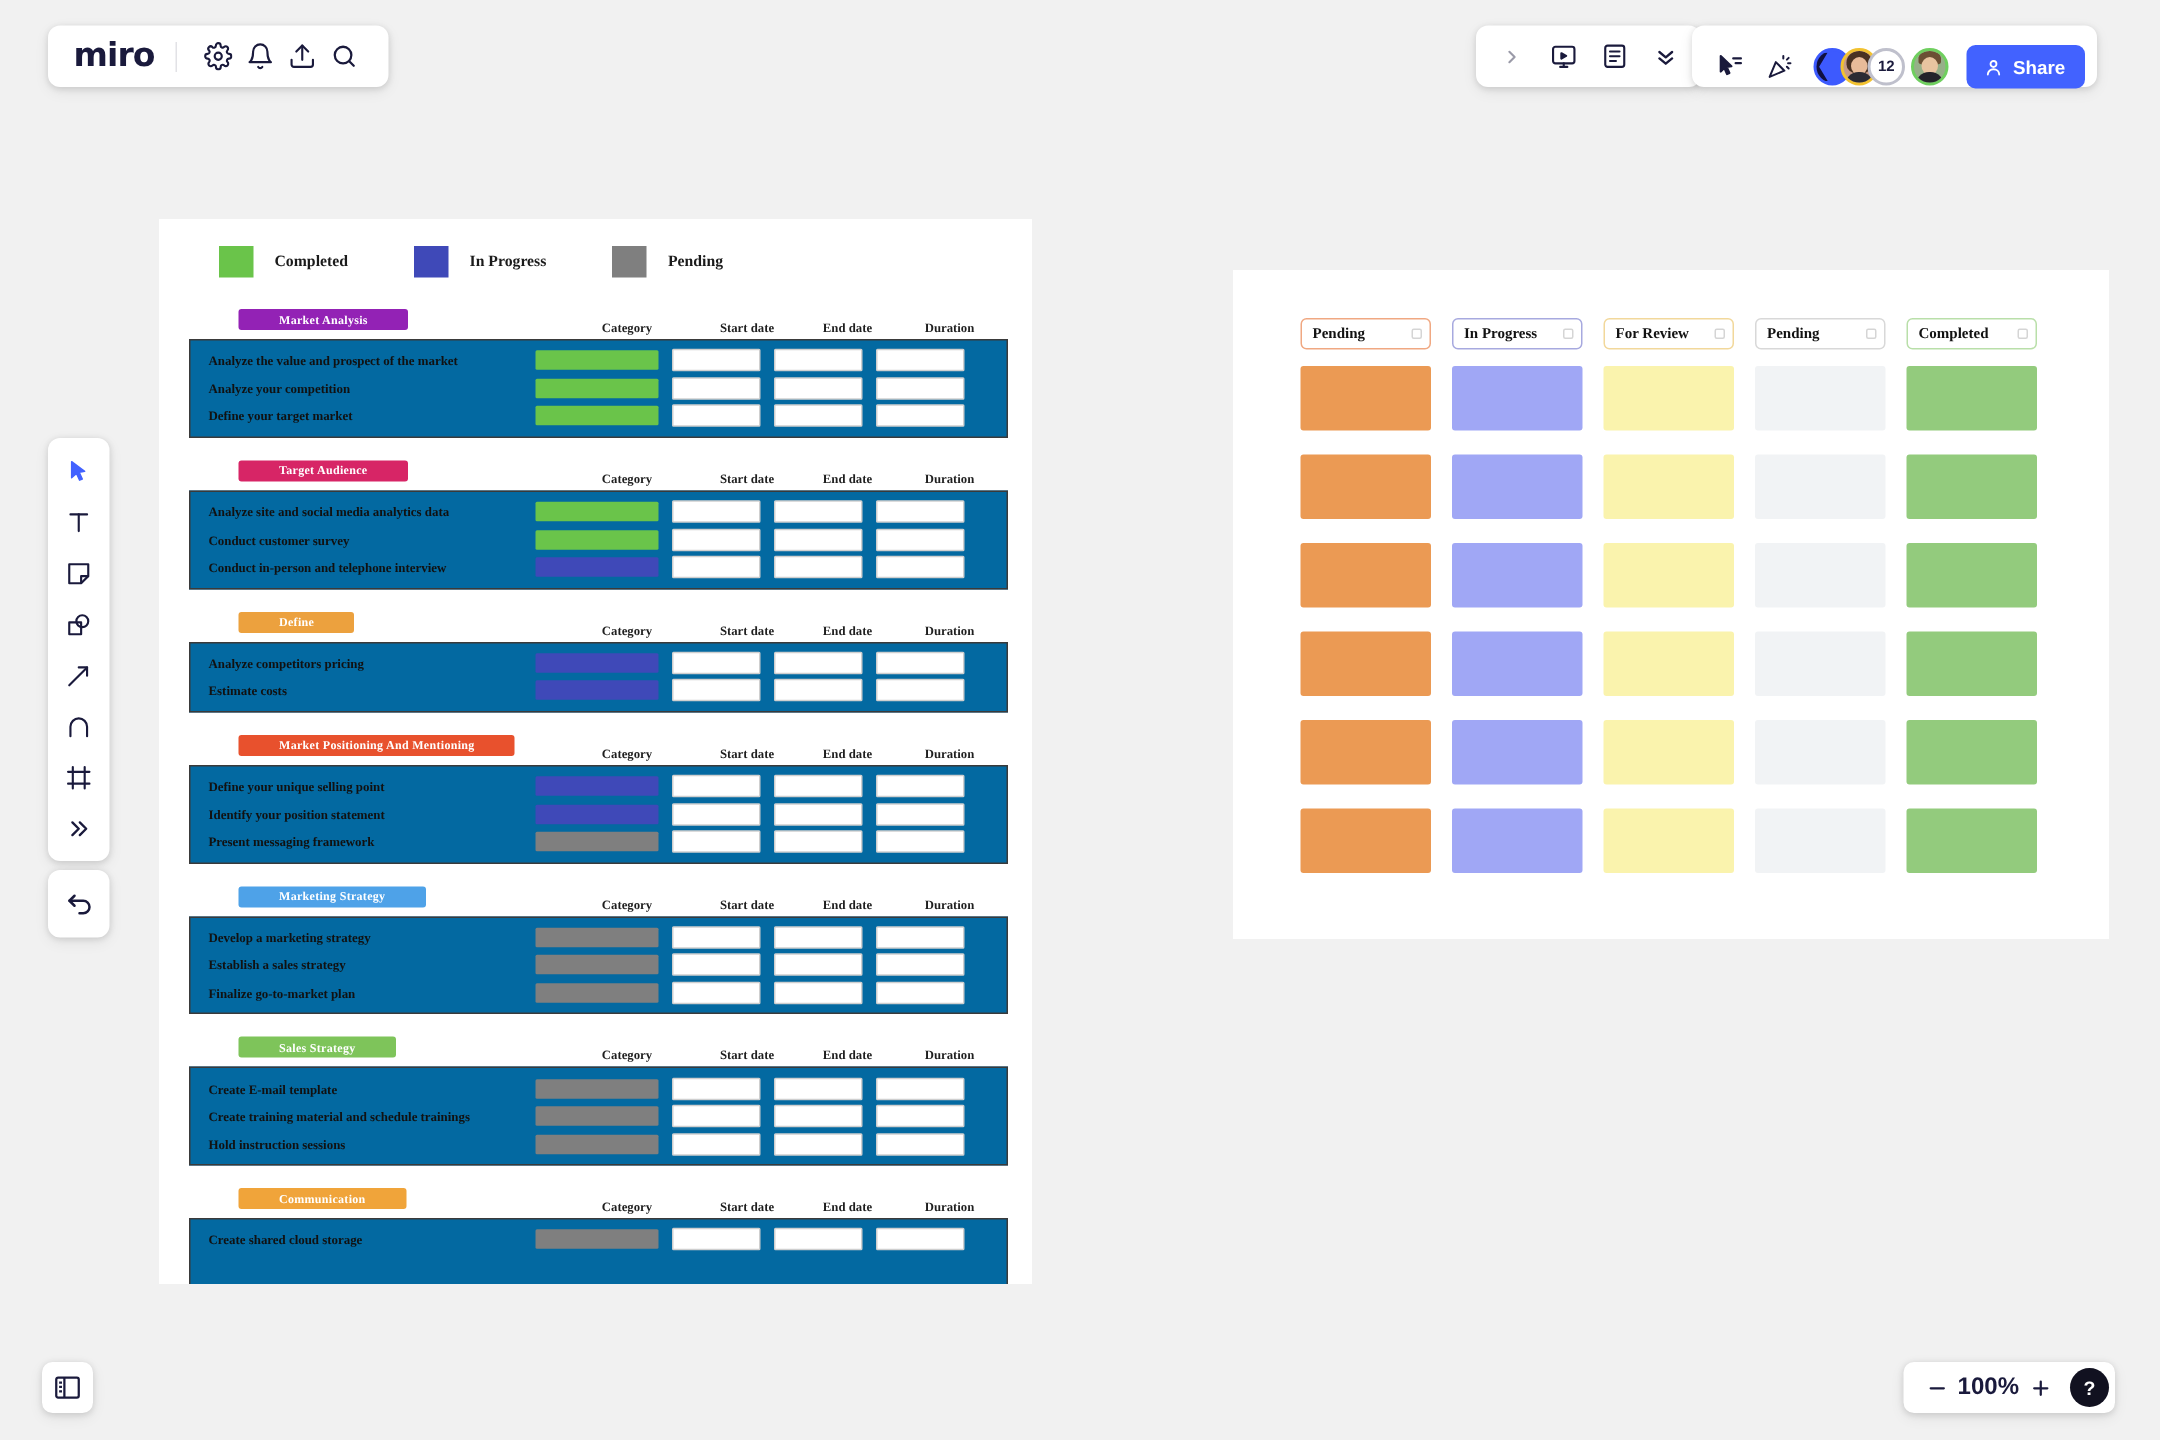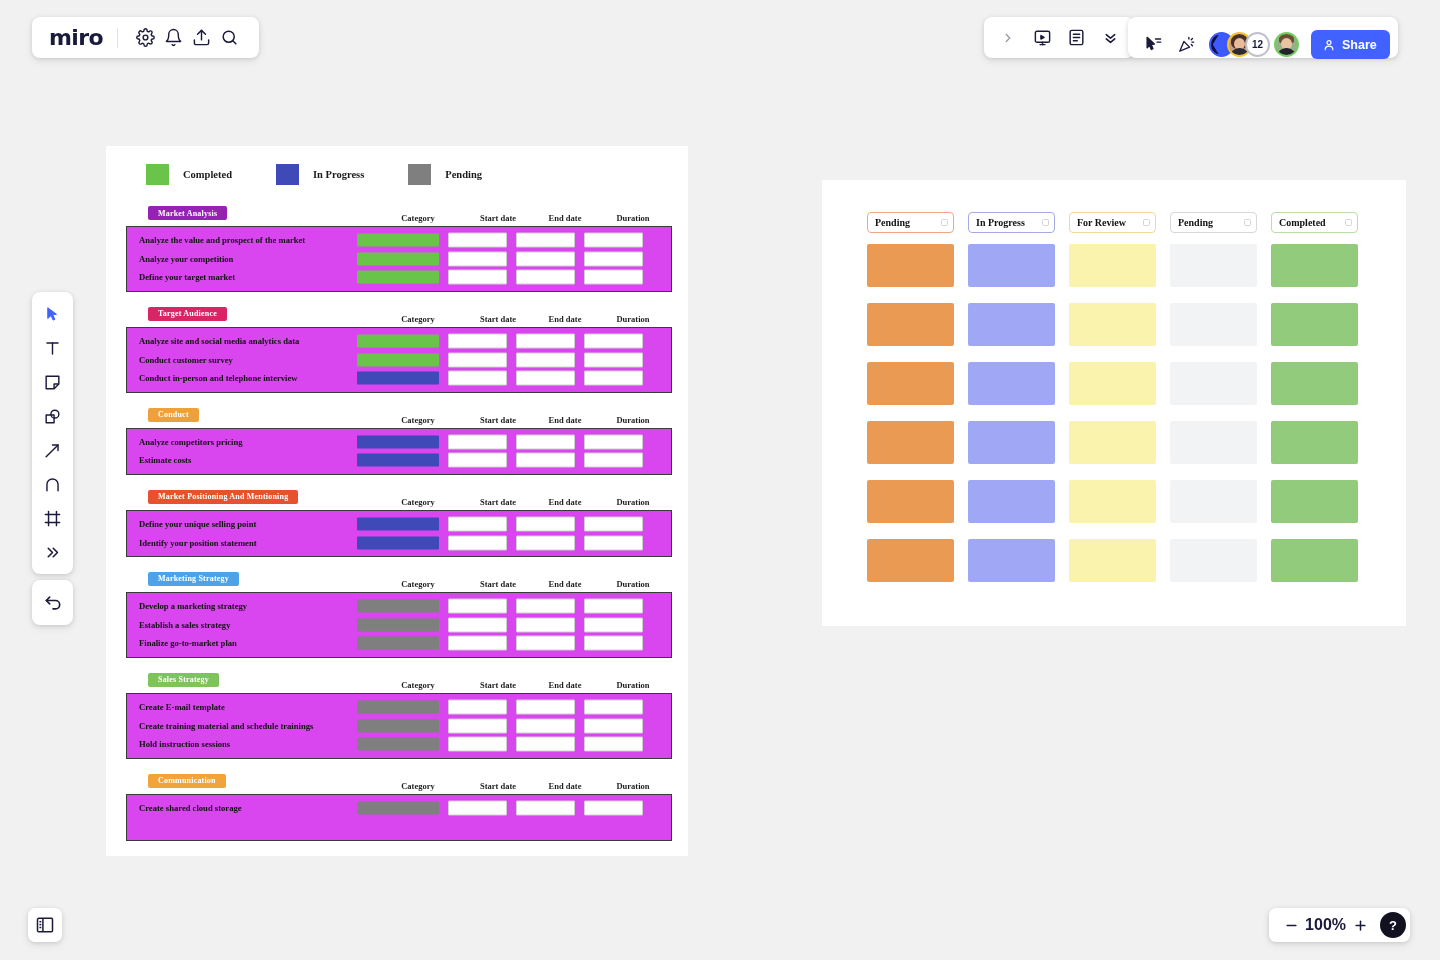--- a/index.html
+++ b/index.html
@@ -31,40 +31,40 @@
     font-weight: bold; font-size: 10.5px; color: #1b1b1b;
     margin-left: 14px; margin-right: 44px; white-space: nowrap;
   }
 
   .section { margin-bottom: 12px; }
   .section-head {
     display: flex; align-items: flex-end; position: relative; height: 20px;
   }
   .tag {
     display: inline-flex; align-items: center; justify-content: center;
-    height: 14px; padding: 0 10px; border-radius: 2px;
+    height: 14px; padding: 0 27px; border-radius: 2px;
     font-family: "Liberation Serif", serif;
     font-weight: bold; font-size: 8px; color: #ffffff;
     letter-spacing: .2px; white-space: nowrap;
-    position: absolute; left: 22px; bottom: 3px;
+    position: absolute; left: 33px; bottom: 3px;
   }
   .col-heads { position: absolute; left: 0; bottom: 0; width: 100%; height: 14px; }
   .col-head {
     position: absolute; bottom: 0;
     font-family: "Liberation Serif", serif;
     font-weight: bold; font-size: 8.5px; color: #1f1f1f;
     text-align: center; white-space: nowrap;
   }
   .ch-category { left: 250px; width: 84px; }
   .ch-start    { left: 340px; width: 64px; }
   .ch-end      { left: 407px; width: 64px; }
   .ch-duration { left: 475px; width: 64px; }
 
   .tbl {
-    border: 1.6px solid #3a3a3a; background: #d946ef;
+    border: 1.6px solid #3a3a3a; background: #0369a1;
     margin-top: 3px; padding: 4px 0 4px 0; position: relative;
   }
   .row { position: relative; height: 18.6px; }
   .row-label {
     position: absolute; left: 12px; top: 50%; transform: translateY(-50%);
     font-family: "Liberation Serif", serif;
     font-weight: bold; font-size: 8.6px; color: #111; white-space: nowrap;
   }
   .cat-bar {
     position: absolute; left: 230px; top: 50%; transform: translateY(-50%);
@@ -317,21 +317,21 @@
                   <span class="row-label">Conduct in-person and telephone interview</span>
                   <span class="cat-bar" style="background: rgb(63, 73, 184);"></span>
                   <span class="cell c-start"></span>
                   <span class="cell c-end"></span>
                   <span class="cell c-dur"></span>
                 </div>
               </div>
             </div>
             <div class="section">
               <div class="section-head">
-                <span class="tag" style="background: rgb(236, 161, 62);">Conduct</span>
+                <span class="tag" style="background: rgb(236, 161, 62);">Define</span>
                 <div class="col-heads">
                   <span class="col-head ch-category">Category</span>
                   <span class="col-head ch-start">Start date</span>
                   <span class="col-head ch-end">End date</span>
                   <span class="col-head ch-duration">Duration</span>
                 </div>
               </div>
               <div class="tbl">
                 <div class="row">
                   <span class="row-label">Analyze competitors pricing</span>
@@ -363,20 +363,27 @@
                 <div class="row">
                   <span class="row-label">Define your unique selling point</span>
                   <span class="cat-bar" style="background: rgb(63, 73, 184);"></span>
                   <span class="cell c-start"></span>
                   <span class="cell c-end"></span>
                   <span class="cell c-dur"></span>
                 </div>
                 <div class="row">
                   <span class="row-label">Identify your position statement</span>
                   <span class="cat-bar" style="background: rgb(63, 73, 184);"></span>
+                  <span class="cell c-start"></span>
+                  <span class="cell c-end"></span>
+                  <span class="cell c-dur"></span>
+                </div>
+                <div class="row">
+                  <span class="row-label">Present messaging framework</span>
+                  <span class="cat-bar" style="background: rgb(127, 127, 127);"></span>
                   <span class="cell c-start"></span>
                   <span class="cell c-end"></span>
                   <span class="cell c-dur"></span>
                 </div>
               </div>
             </div>
             <div class="section">
               <div class="section-head">
                 <span class="tag" style="background: rgb(78, 162, 232);">Marketing Strategy</span>
                 <div class="col-heads">

